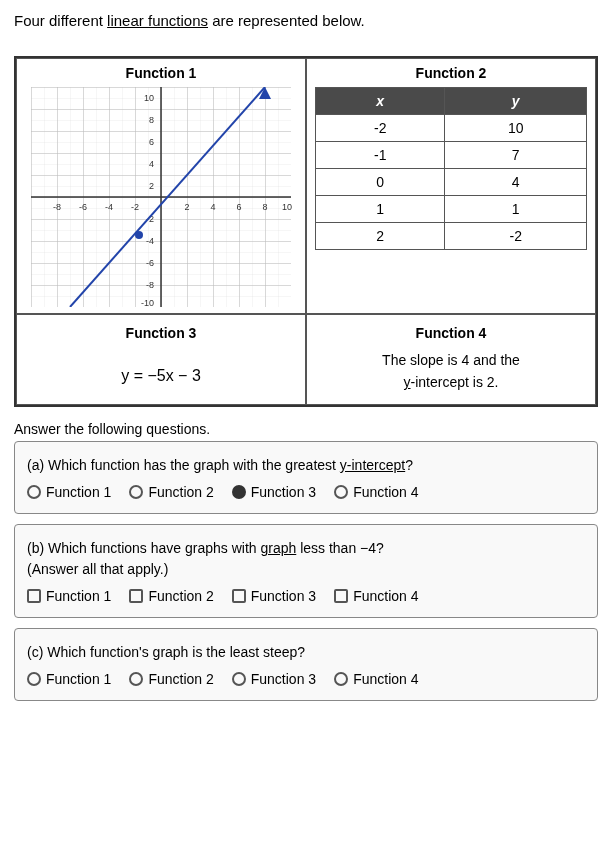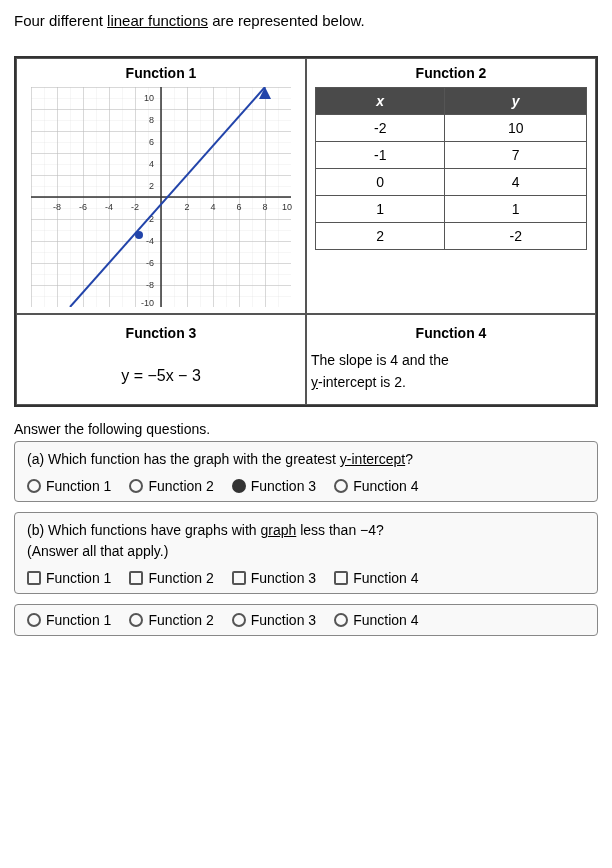--- a/index.html
+++ b/index.html
@@ -67,34 +67,35 @@
 
     
     .fn3-eq {
       text-align: center;
       font-size: 16px;
       margin-top: 26px;
     }
 
     
     .fn4-desc {
+      text-align: center;
       font-size: 14px;
       margin-top: 8px;
       line-height: 1.6;
     }
     .fn4-desc u { text-decoration: underline; }
 
     
     .questions {
       font-size: 14px;
     }
     .question-block {
       border: 1px solid #888;
       border-radius: 4px;
-      padding: 7px 12px;
+      padding: 13px 12px;
       margin-bottom: 10px;
       background: #f9f9f9;
     }
     .question-text {
       margin-bottom: 8px;
       line-height: 1.5;
     }
     .question-text u { text-decoration: underline; }
     .options-row {
       display: flex;
@@ -283,20 +284,23 @@
         <span>Function 3</span>
       </label>
       <label class="option-item">
         <span class="checkbox-sq"></span>
         <span>Function 4</span>
       </label>
     </div>
   </div>
 
   <div class="question-block">
+    <div class="question-text">
+      (c) Which function's graph is the least steep?
+    </div>
     <div class="options-row">
       <label class="option-item">
         <span class="radio-circle"></span>
         <span>Function 1</span>
       </label>
       <label class="option-item">
         <span class="radio-circle"></span>
         <span>Function 2</span>
       </label>
       <label class="option-item">

